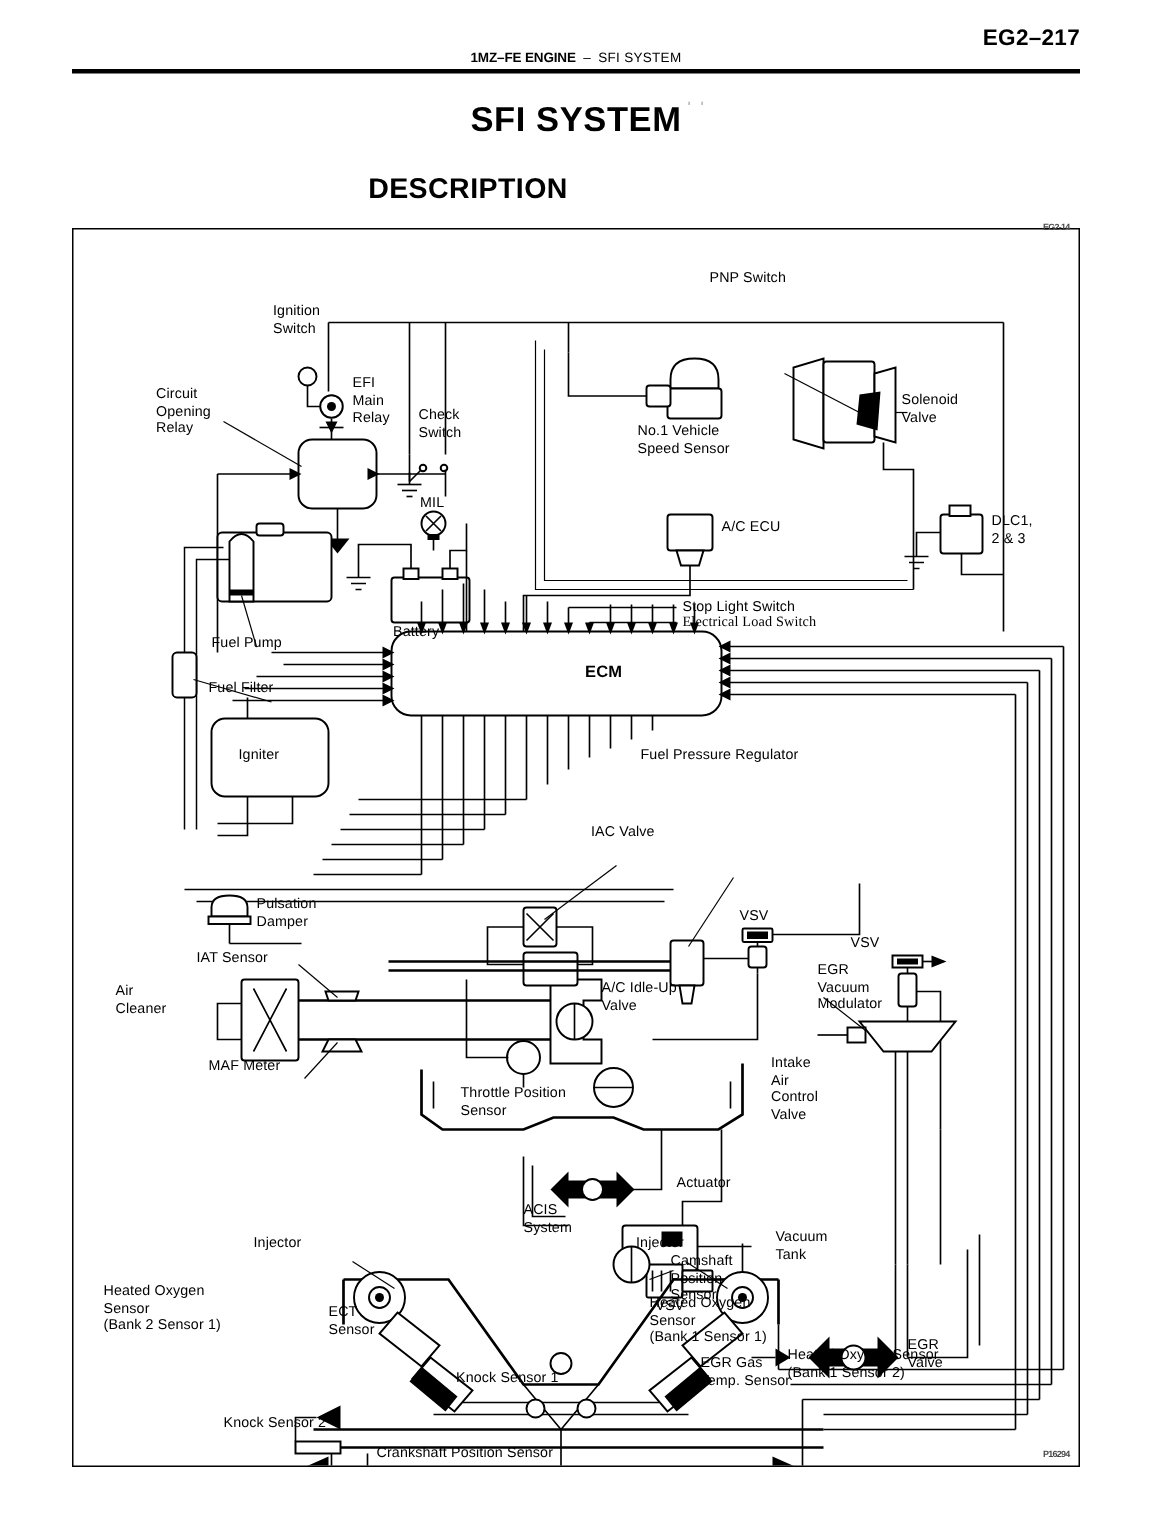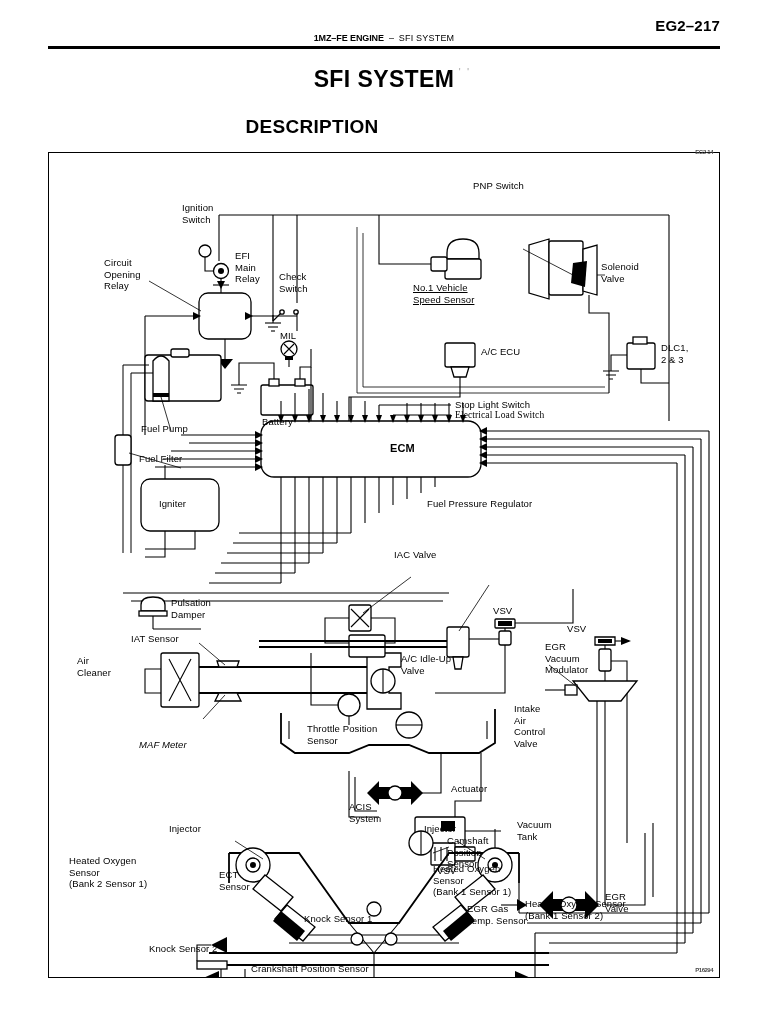--- a/index.html
+++ b/index.html
@@ -525,38 +525,38 @@
 Relay</div>
   <div class="dlabel" style="left:186px; top:97px;">EFI
 Main
 Relay</div>
   <div class="dlabel" style="left:230px; top:118px;">Check
 Switch</div>
   <div class="dlabel" style="left:231px; top:177px;">MIL</div>
   <div class="dlabel" style="left:213px; top:263px;">Battery</div>
   <div class="dlabel" style="left:92px;  top:270px;">Fuel Pump</div>
   <div class="dlabel" style="left:90px;  top:300px;">Fuel Filter</div>
-  <div class="dlabel" style="left:364px; top:129px;text-decoration:underline;">No.1 Vehicle
+  <div class="dlabel" style="left:376px; top:129px;">No.1 Vehicle
 Speed Sensor</div>
   <div class="dlabel" style="left:424px; top:27px;">PNP Switch</div>
   <div class="dlabel" style="left:552px; top:108px;">Solenoid
 Valve</div>
   <div class="dlabel" style="left:432px; top:193px;">A/C ECU</div>
   <div class="dlabel" style="left:612px; top:189px;">DLC1,
 2 &amp; 3</div>
   <div class="dlabel" style="left:406px; top:246px;">Stop Light Switch</div>
   <div class="dlabel" style="left:406px; top:257px;font-family:Liberation Serif, serif;">Electrical Load Switch</div>
   <div class="dlabel bold" style="left:305px; top:290px; font-size:11px;margin-left:36px;">ECM</div>
   <div class="dlabel" style="left:110px; top:345px;">Igniter</div>
   <div class="dlabel" style="left:122px; top:444px;">Pulsation
 Damper</div>
   <div class="dlabel" style="left:82px;  top:480px;">IAT Sensor</div>
   <div class="dlabel" style="left:28px;  top:502px;">Air
 Cleaner</div>
-  <div class="dlabel" style="left:90px;  top:586px;font-style:italic;">MAF Meter</div>
+  <div class="dlabel" style="left:90px;  top:552px;">MAF Meter</div>
   <div class="dlabel" style="left:378px; top:345px;">Fuel Pressure Regulator</div>
   <div class="dlabel" style="left:345px; top:396px;">IAC Valve</div>
   <div class="dlabel" style="left:444px; top:452px;">VSV</div>
   <div class="dlabel" style="left:518px; top:470px;">VSV</div>
   <div class="dlabel" style="left:388px; top:712px;">VSV</div>
   <div class="dlabel" style="left:496px; top:488px;">EGR
 Vacuum
 Modulator</div>
   <div class="dlabel" style="left:352px; top:500px;">A/C Idle-Up
 Valve</div>

